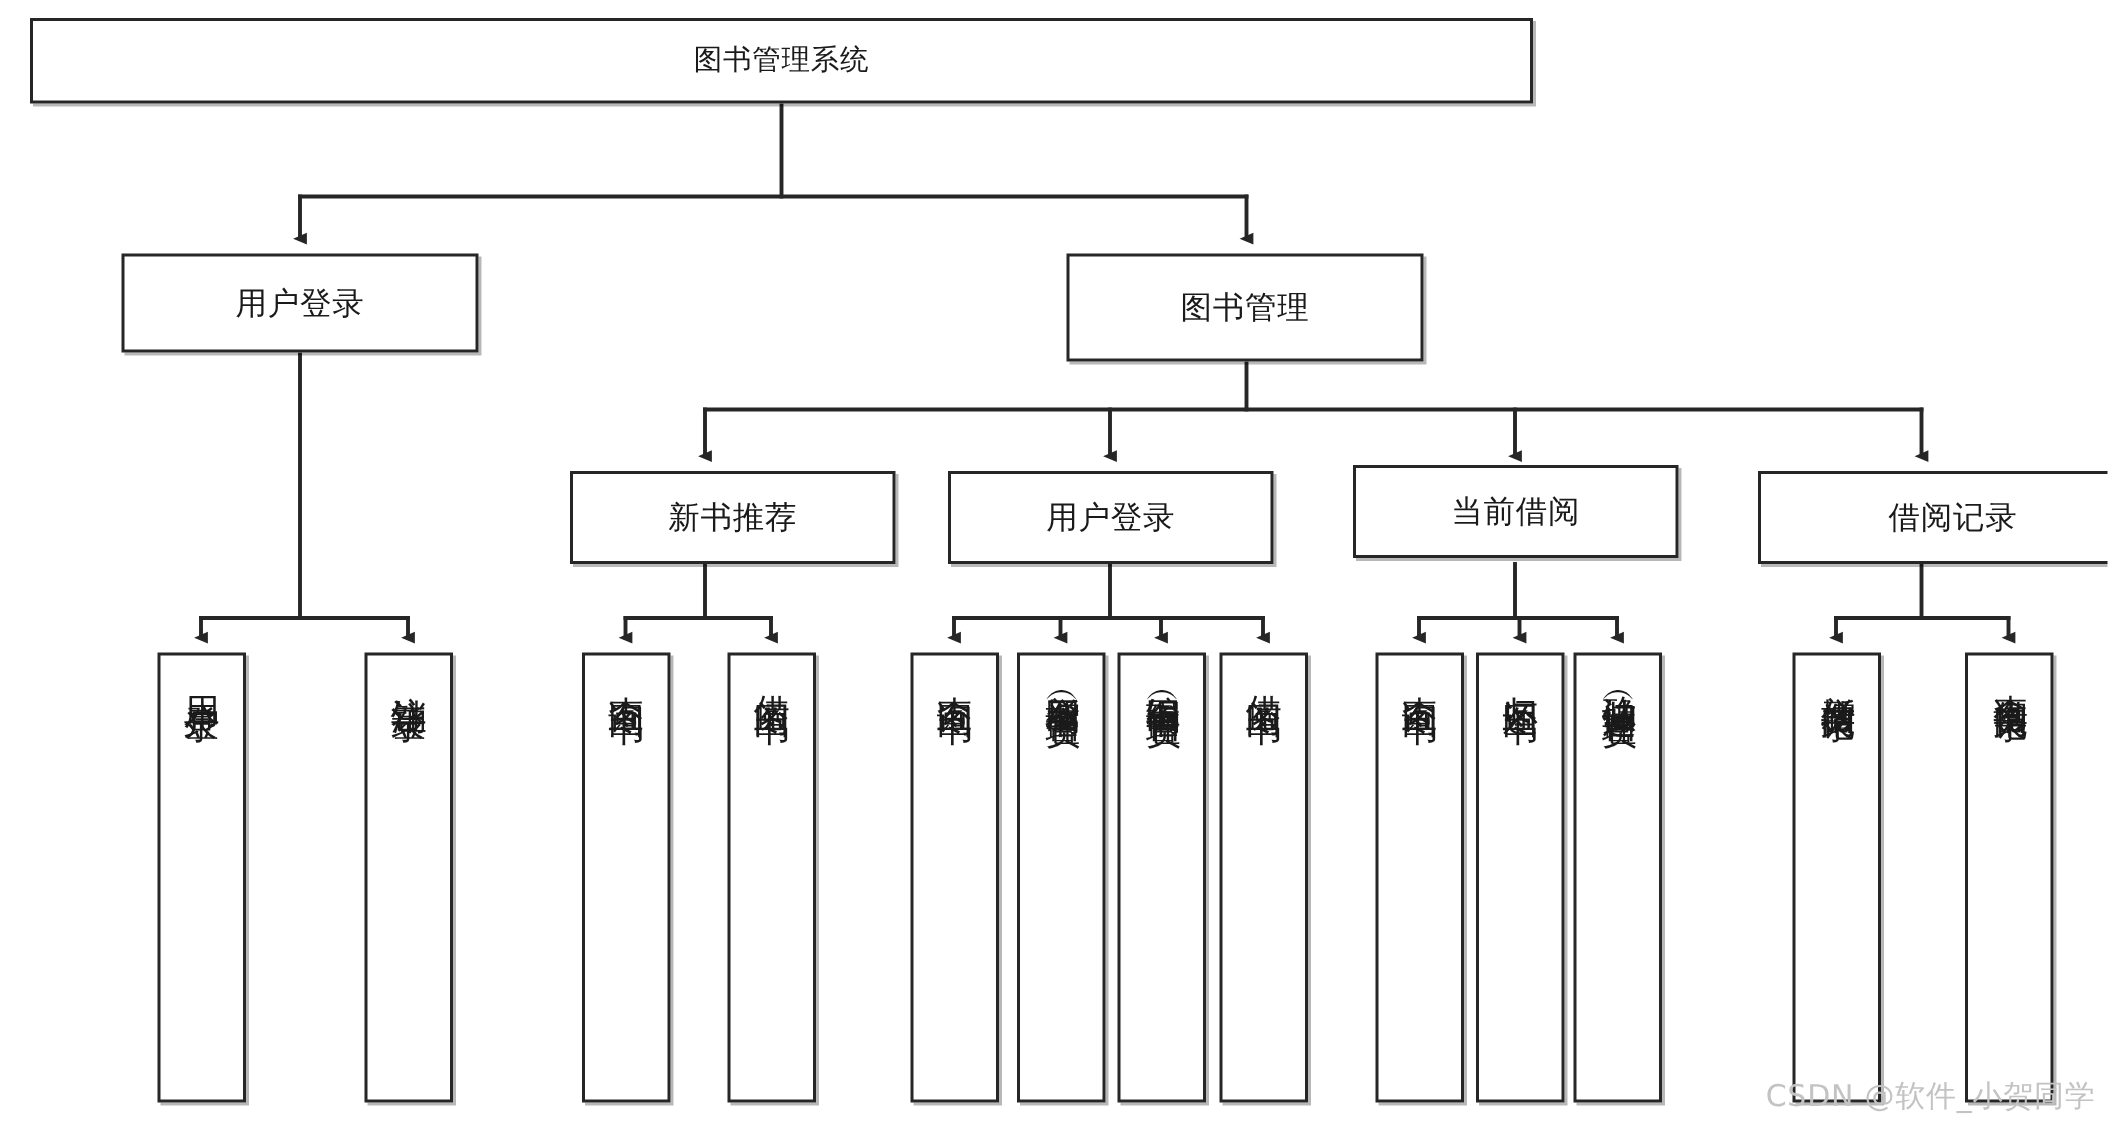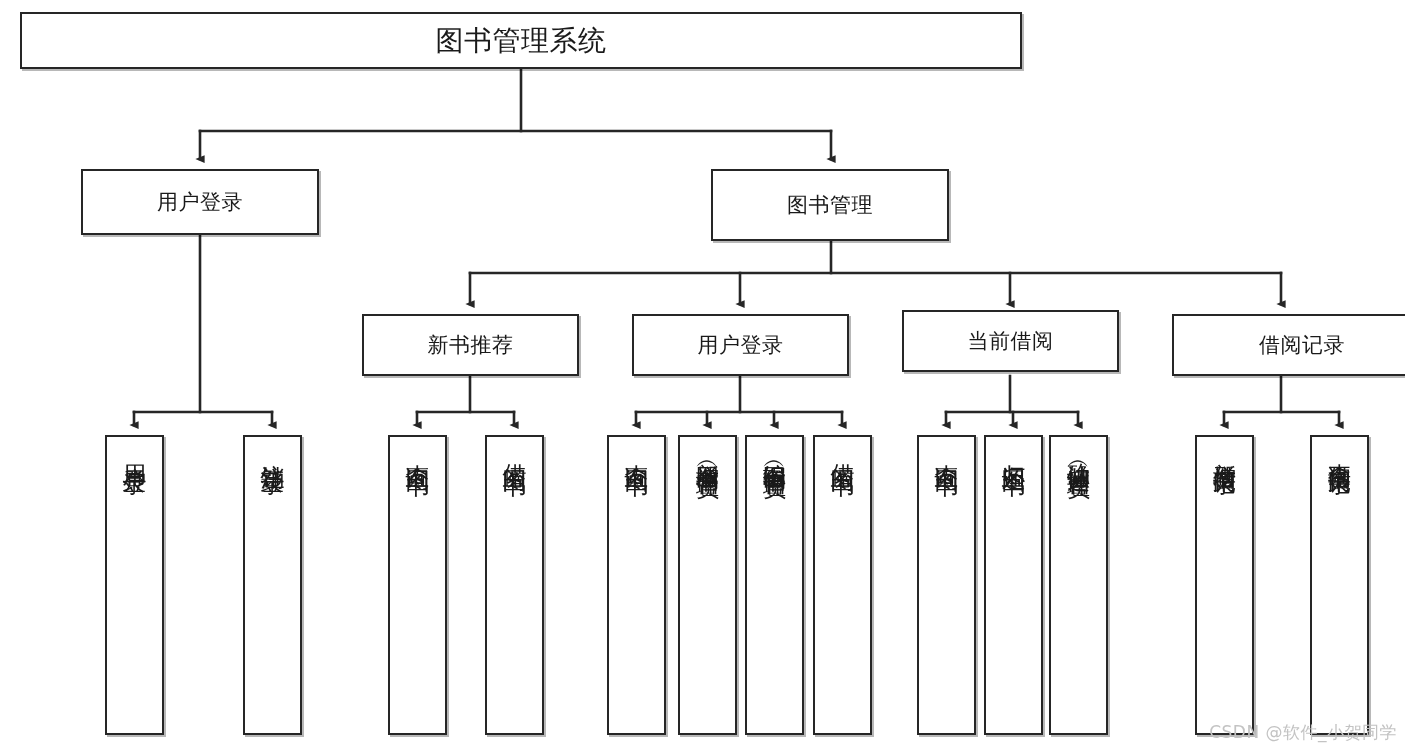--- a/index.html
+++ b/index.html
@@ -27,38 +27,38 @@
   }
   .node .lbl{
     display:block;
     text-align:center;
     line-height:1.06;
     letter-spacing:0.5px;
     white-space:pre-line;
   }
   
   .h-node .lbl{font-size:21px;}
-  .h-node.root .lbl{font-size:28px;}
+  .h-node.root .lbl{font-size:19px;}
 
   
   .v-node{align-items:flex-start;padding-top:8px;}
   .v-node .lbl{
     writing-mode:vertical-rl;
     text-orientation:upright;
     font-size:24px;
     line-height:1.0;
     letter-spacing:3px;
     margin:0 auto;
   }
   .v-node.tall .lbl{font-size:23px;letter-spacing:2px;}
 
   .watermark{
     position:absolute;
     right:8px;bottom:3px;
-    font-size:17px;
+    font-size:20px;
     color:#c3c3c3;
     z-index:6;
     white-space:nowrap;
     letter-spacing:0.5px;
   }
 </style>
 </head>
 <body>
 
 <div id="stage">
@@ -117,21 +117,21 @@
     <span class="lbl">图书管理系统</span>
   </div>
 
   <div class="node h-node" style="left:81px;top:169px;width:238px;height:66px;">
     <span class="lbl">用户登录</span>
   </div>
   <div class="node h-node" style="left:711px;top:169px;width:238px;height:72px;">
     <span class="lbl">图书管理</span>
   </div>
 
-  <div class="node h-node" style="left:362px;top:314px;width:217px;height:62px;">
+  <div class="node h-node" style="left:380px;top:314px;width:217px;height:62px;">
     <span class="lbl">新书推荐</span>
   </div>
   <div class="node h-node" style="left:632px;top:314px;width:217px;height:62px;">
     <span class="lbl">用户登录</span>
   </div>
   <div class="node h-node" style="left:902px;top:310px;width:217px;height:62px;">
     <span class="lbl">当前借阅</span>
   </div>
   <div class="node h-node" style="left:1172px;top:314px;width:260px;height:62px;">
     <span class="lbl">借阅记录</span>

